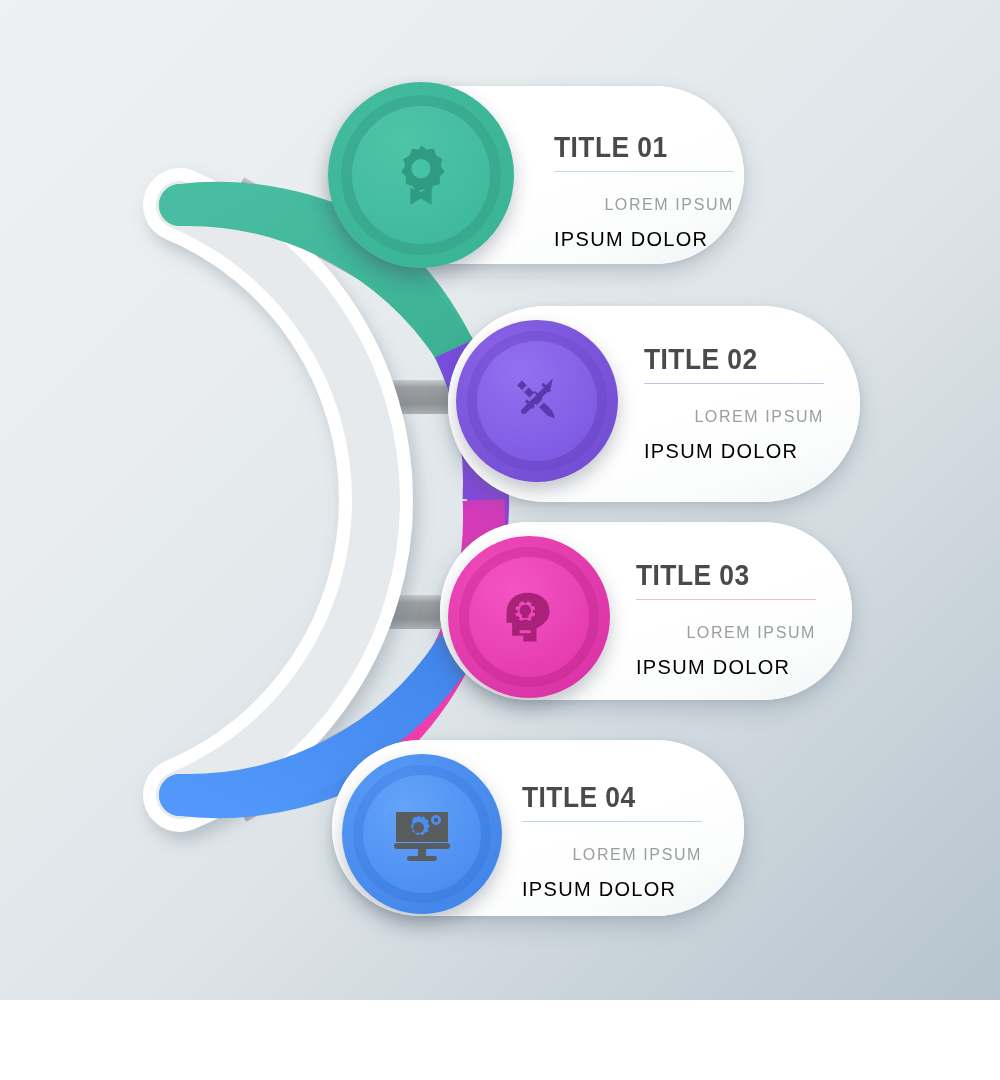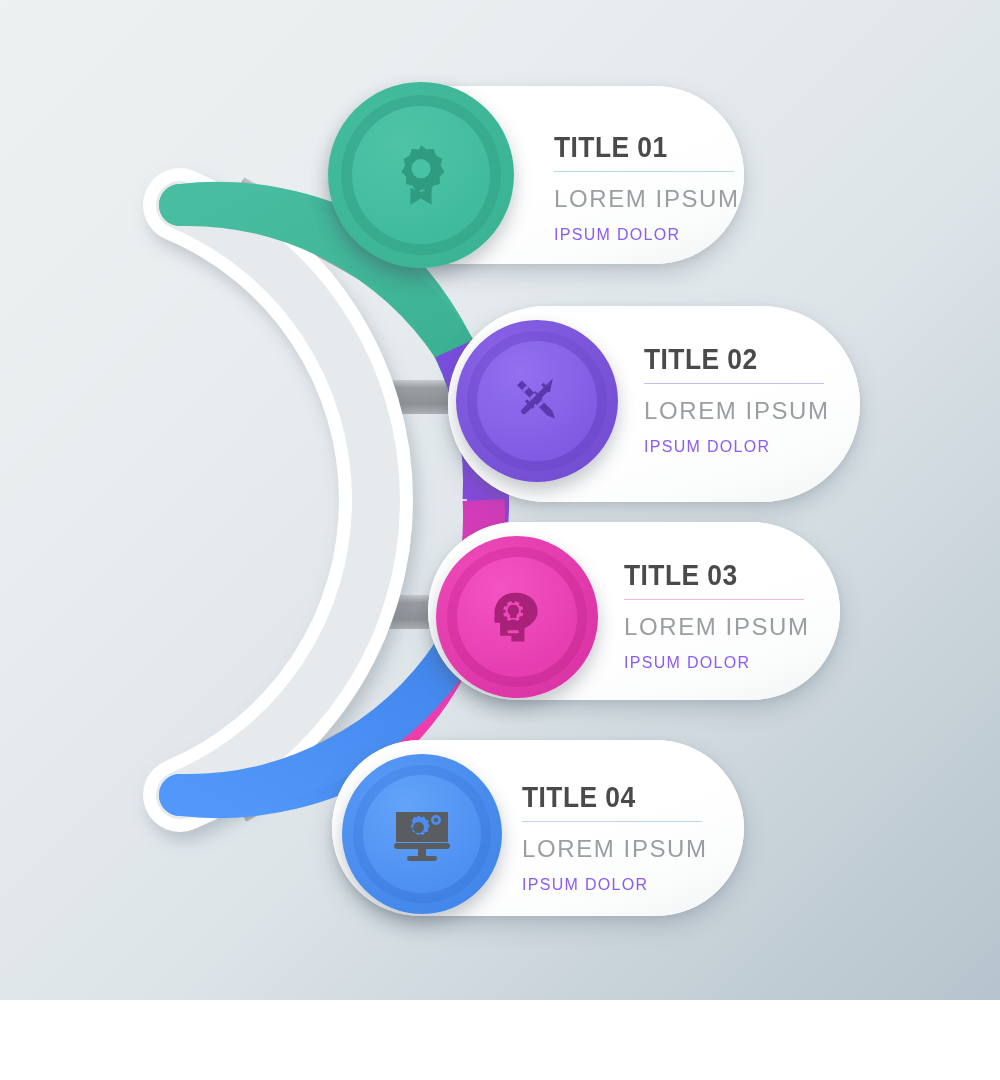--- a/index.html
+++ b/index.html
@@ -97,33 +97,33 @@
     transform: scaleX(0.88);
     transform-origin: left center;
     white-space: nowrap;
   }
   .t-rule {
     height: 1px;
     margin-top: 9px;
     width: 100%;
   }
   .t-sub {
-    margin-top: 15px;
-    font-size: 24px;
+    margin-top: 25px;
+    font-size: 16px;
     letter-spacing: 1.6px;
     color: #9b9ea1;
     line-height: 1;
     white-space: nowrap;
     text-align: right;
   }
   .t-sub2 {
     margin-top: 16px;
-    font-size: 16px;
+    font-size: 20px;
     letter-spacing: 1.3px;
-    color: #8b5cf6;
+    color: #000000;
     line-height: 1;
     white-space: nowrap;
   }
 
   
   #watermark {
     position: absolute;
     left: 0;
     top: 1000px;
     width: 1000px;
@@ -258,21 +258,21 @@
         </div>
       </div>
       <div class="text-block" style="left:196px; top:38px; width:180px;">
         <div class="t-title">TITLE 02</div>
         <div class="t-rule" style="background:#c9bbef;"></div>
         <div class="t-sub">LOREM IPSUM</div>
         <div class="t-sub2">IPSUM DOLOR</div>
       </div>
     </div>
 
-    <div class="card" style="left:428px; top:522px; width:412px; height:178px;">
+    <div class="card" style="left:440px; top:522px; width:412px; height:178px;">
       <div class="card-inner"></div>
       <div class="badge" style="left:8px; top:14px; width:162px; height:162px;">
         <div class="ring1" style="background: radial-gradient(circle at 32% 28%, #f04bbb 0%, #d62ea0 100%);"></div>
         <div class="ring2" style="background: radial-gradient(circle at 34% 26%, #e43cae 0%, #cb2c96 100%);"></div>
         <div class="ring3" style="background: radial-gradient(circle at 36% 26%, #f453c3 0%, #e136ab 100%);"></div>
         <div class="glyph">
           <svg width="60" height="60" viewBox="0 0 64 64" fill="#a82279">
             <path d="M30 6 C16 6 8 16 8 28 v10 h6 v14 h12 v6 h14 V44 c8-4 14-10 14-18 C54 14 44 6 30 6z"></path>
             <circle cx="28" cy="26" r="11" fill="#ef49b9"></circle>
             <g fill="#a82279">

